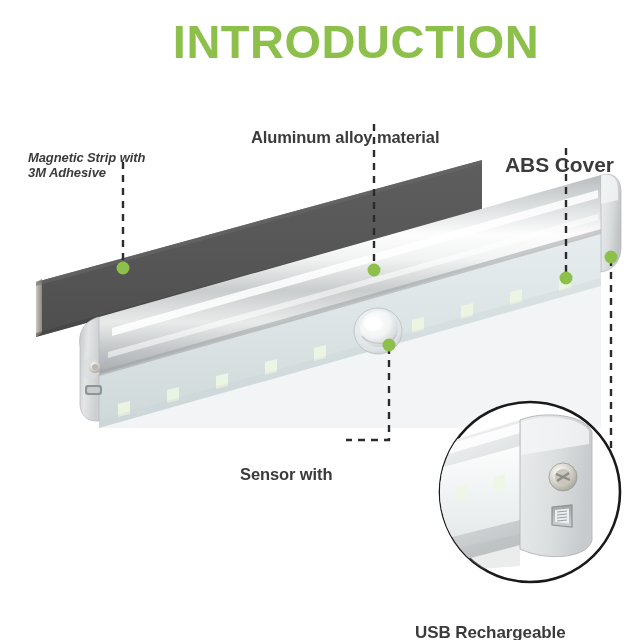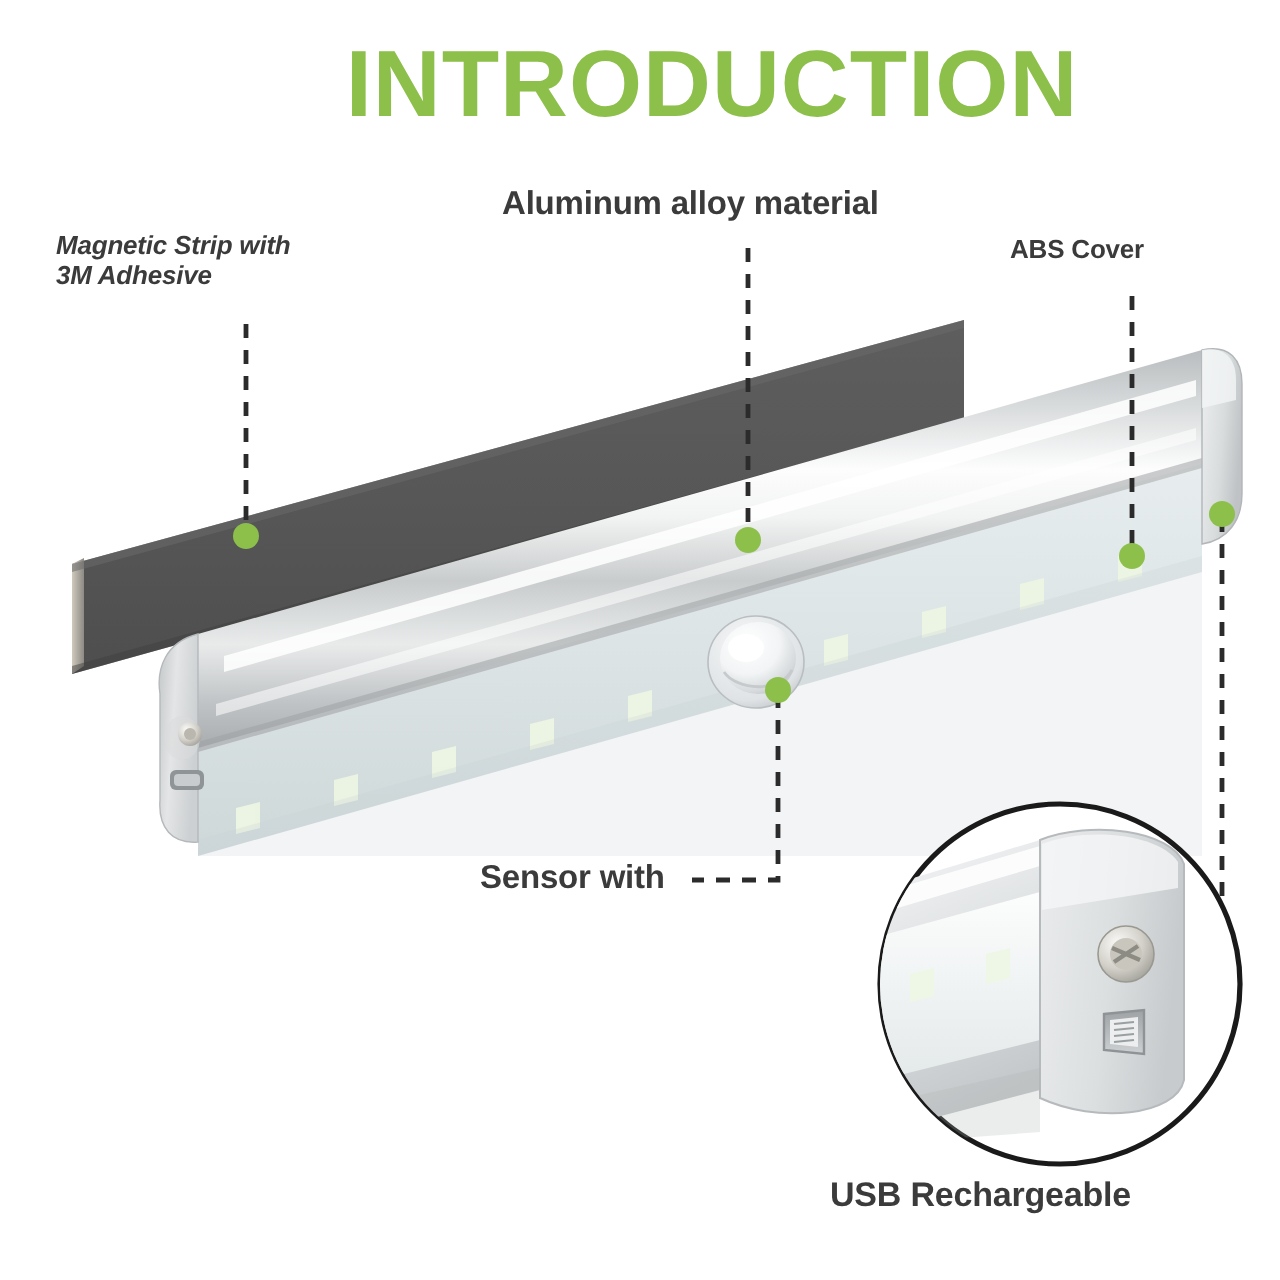--- a/index.html
+++ b/index.html
@@ -24,20 +24,21 @@
     width: 640px;
     height: 640px;
   }
   .label {
     position: absolute;
     color: #3b3b3b;
     font-weight: bold;
     line-height: 1.12;
     white-space: pre;
     letter-spacing: -0.1px;
+    margin-top: 35px;
   }
   #page-title {
     position: absolute;
     left: 0;
     top: 18px;
     width: 640px;
     text-align: center;
     color: #8cc04a;
     font-size: 47px;
     font-weight: bold;
@@ -54,21 +55,21 @@
     font-style: italic;
   }
   #label-aluminum {
     left: 251px;
     top: 93px;
     font-size: 16.5px;
   }
   #label-abs {
     left: 505px;
     top: 118px;
-    font-size: 13px;
+    font-size: 21px;
     text-align: right;
   }
   #label-sensor {
     left: 240px;
     top: 430px;
     font-size: 16.5px;
   }
   #label-usb {
     left: 415px;
     top: 588px;

